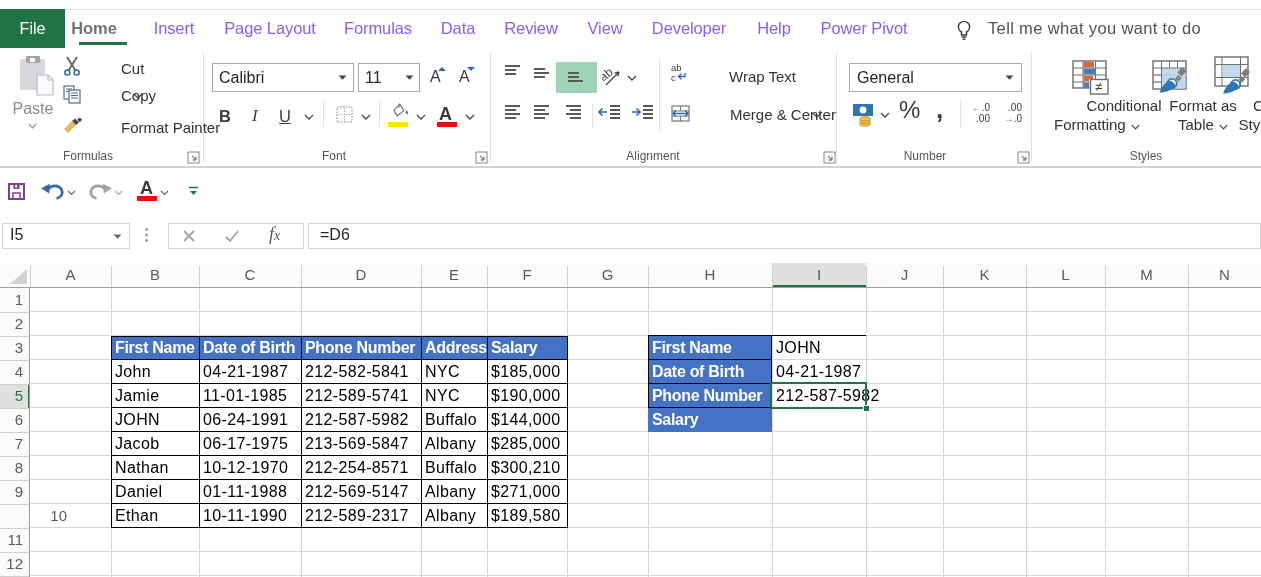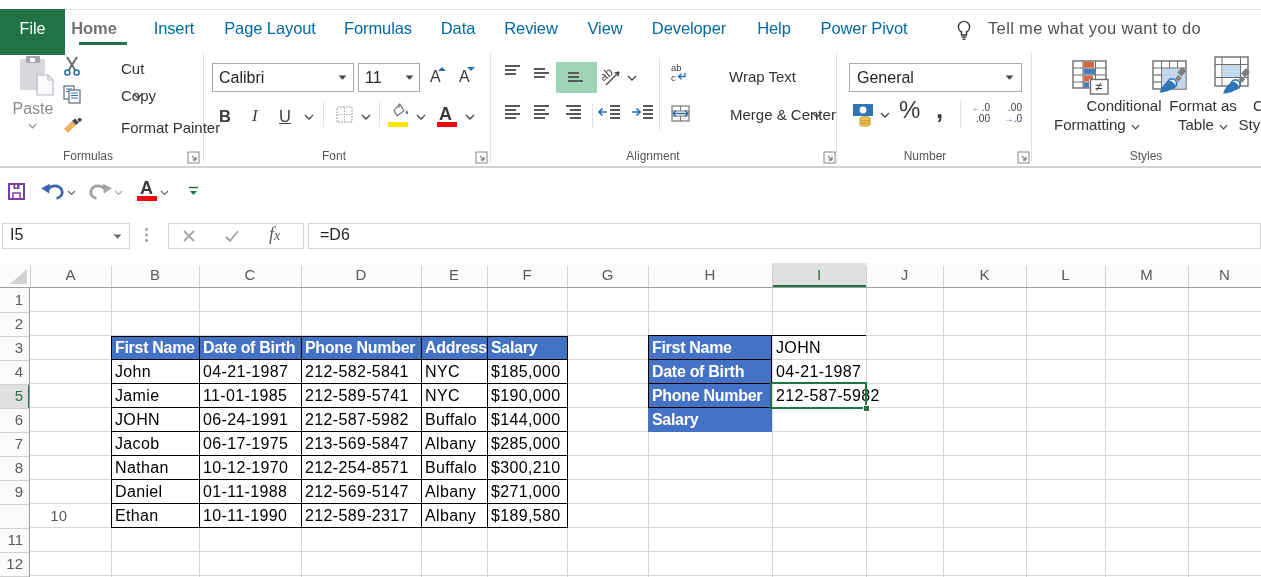--- a/index.html
+++ b/index.html
@@ -1,32 +1,32 @@
 <!DOCTYPE html>
 <html><head><meta charset="utf-8">
 <style>
 html,body{margin:0;padding:0;}
 body{width:1261px;height:577px;position:relative;overflow:hidden;
  font-family:"Liberation Sans",sans-serif;background:#fff;
  -webkit-font-smoothing:antialiased;}
 .abs{position:absolute;}
-.tab{position:absolute;top:9px;height:39px;line-height:39px;font-size:16.5px;color:#0369a1;text-align:center;letter-spacing:-0.1px;}
+.tab{position:absolute;top:9px;height:39px;line-height:39px;font-size:16.5px;color:#8b5cf6;text-align:center;letter-spacing:-0.1px;}
 .glab{position:absolute;top:149px;height:14px;line-height:14px;font-size:12px;color:#565656;text-align:center;}
 .launch{position:absolute;width:14px;height:14px;}
 .cell{position:absolute;font-size:16px;color:#000;line-height:24px;white-space:nowrap;letter-spacing:0.35px;}
 .vline{position:absolute;width:1px;background:#d6d6d6;}
 .hline{position:absolute;height:1px;background:#d6d6d6;}
 .colhdr{position:absolute;top:263px;height:24px;line-height:24px;text-align:center;font-size:15px;color:#5a5a5a;}
 .rowhdr{position:absolute;left:0;width:23px;height:24px;line-height:24px;text-align:right;font-size:15px;color:#5a5a5a;}
 .ribname{font-size:15px;color:#333;margin-left:34px;}
 </style></head>
 <body>
 <div class="abs" style="left:0;top:0;width:1261px;height:9px;background:#fff;"></div>
 <div class="abs" style="left:0;top:9px;width:1261px;height:1px;background:#e2e2e2;"></div>
-<div class="abs" style="left:0;top:9px;width:65px;height:46px;background:#217346;color:#fff;font-size:16px;text-align:center;line-height:39px;">File</div>
+<div class="abs" style="left:0;top:9px;width:65px;height:39px;background:#217346;color:#fff;font-size:16px;text-align:center;line-height:39px;">File</div>
 <div class="tab" style="left:34px;width:120px;font-weight:bold;color:#737373;">Home</div>
 <div class="tab" style="left:114px;width:120px;">Insert</div>
 <div class="tab" style="left:210px;width:120px;">Page Layout</div>
 <div class="tab" style="left:318px;width:120px;">Formulas</div>
 <div class="tab" style="left:398px;width:120px;">Data</div>
 <div class="tab" style="left:471px;width:120px;">Review</div>
 <div class="tab" style="left:545px;width:120px;">View</div>
 <div class="tab" style="left:629px;width:120px;">Developer</div>
 <div class="tab" style="left:714px;width:120px;">Help</div>
 <div class="tab" style="left:804px;width:120px;">Power Pivot</div>

